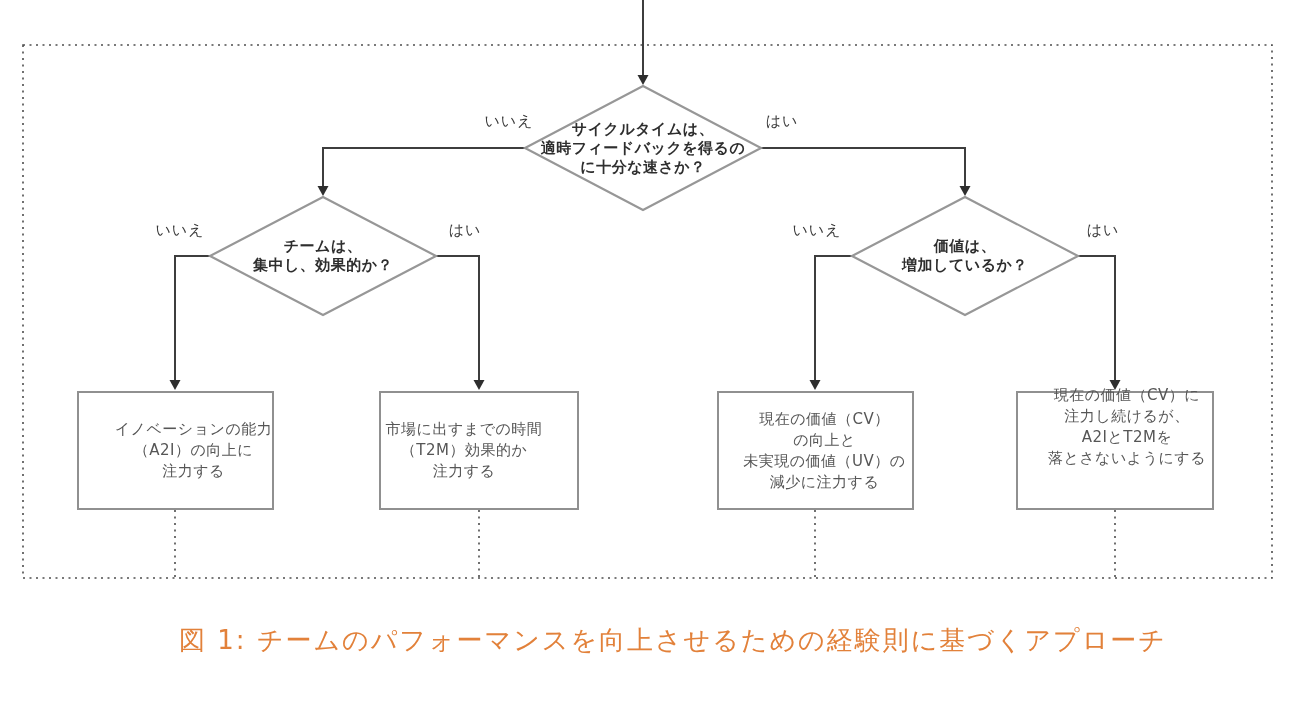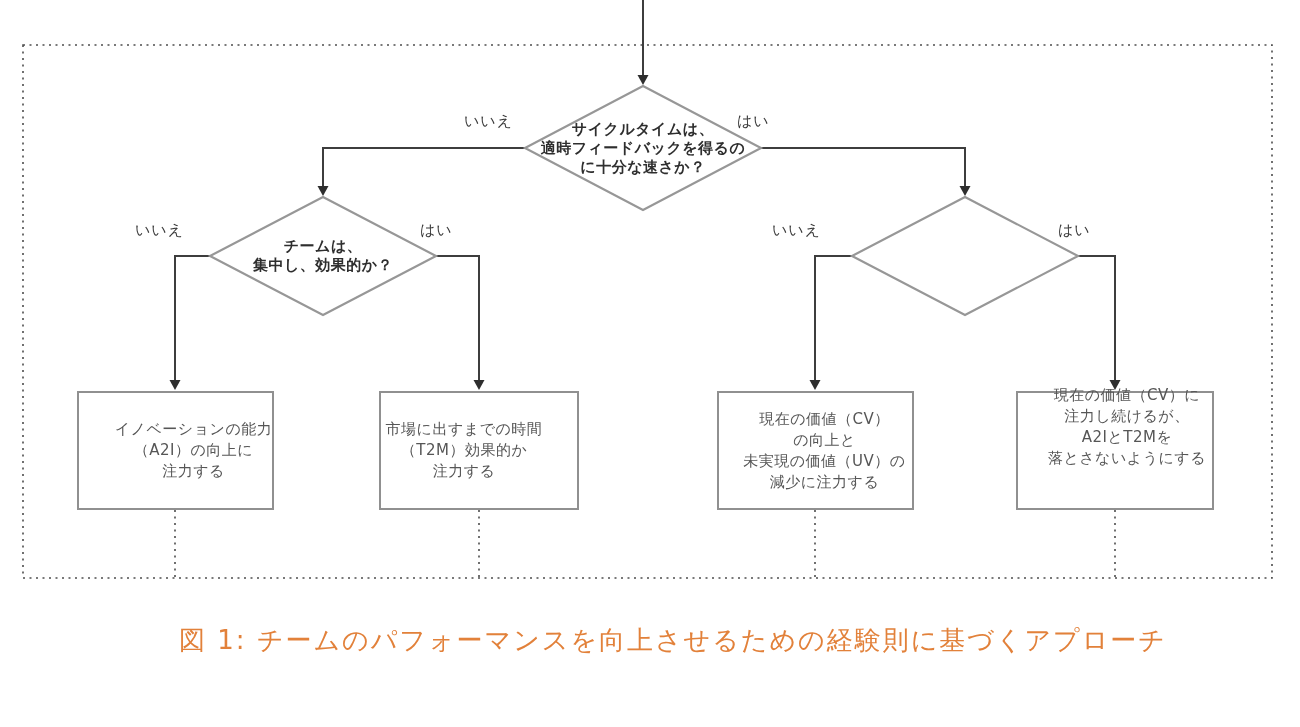--- a/index.html
+++ b/index.html
@@ -37,20 +37,21 @@
     font-size: 15px;
     font-weight: 500;
     color: #565656;
     line-height: 21px;
     letter-spacing: 0.5px;
   }
   .node-text span { display: block; }
   .edge-label {
     position: absolute;
     width: 90px;
+    text-align: center;
     font-size: 15px;
     color: #3a3a3a;
     letter-spacing: 1px;
   }
   .caption {
     position: absolute;
     left: 0;
     top: 622px;
     width: 1300px;
     text-align: center;
@@ -116,20 +117,24 @@
     <span>サイクルタイムは、</span>
     <span>適時フィードバックを得るの</span>
     <span>に十分な速さか？</span>
   </div>
 
   <div class="node-text diamond-text" style="left:208px; top:200px; width:230px; height:112px;">
     <span>チームは、</span>
     <span>集中し、効果的か？</span>
   </div>
 
+  <div class="node-text diamond-text" style="left:850px; top:200px; width:230px; height:112px;">
+    <span>価値は、</span>
+    <span>増加しているか？</span>
+  </div>
 
   <div class="edge-label" style="left:464px; top:112px;">いいえ</div>
   <div class="edge-label" style="left:737px; top:112px;">はい</div>
 
   <div class="edge-label" style="left:135px; top:221px;">いいえ</div>
   <div class="edge-label" style="left:420px; top:221px;">はい</div>
 
   <div class="edge-label" style="left:772px; top:221px;">いいえ</div>
   <div class="edge-label" style="left:1058px; top:221px;">はい</div>
 

